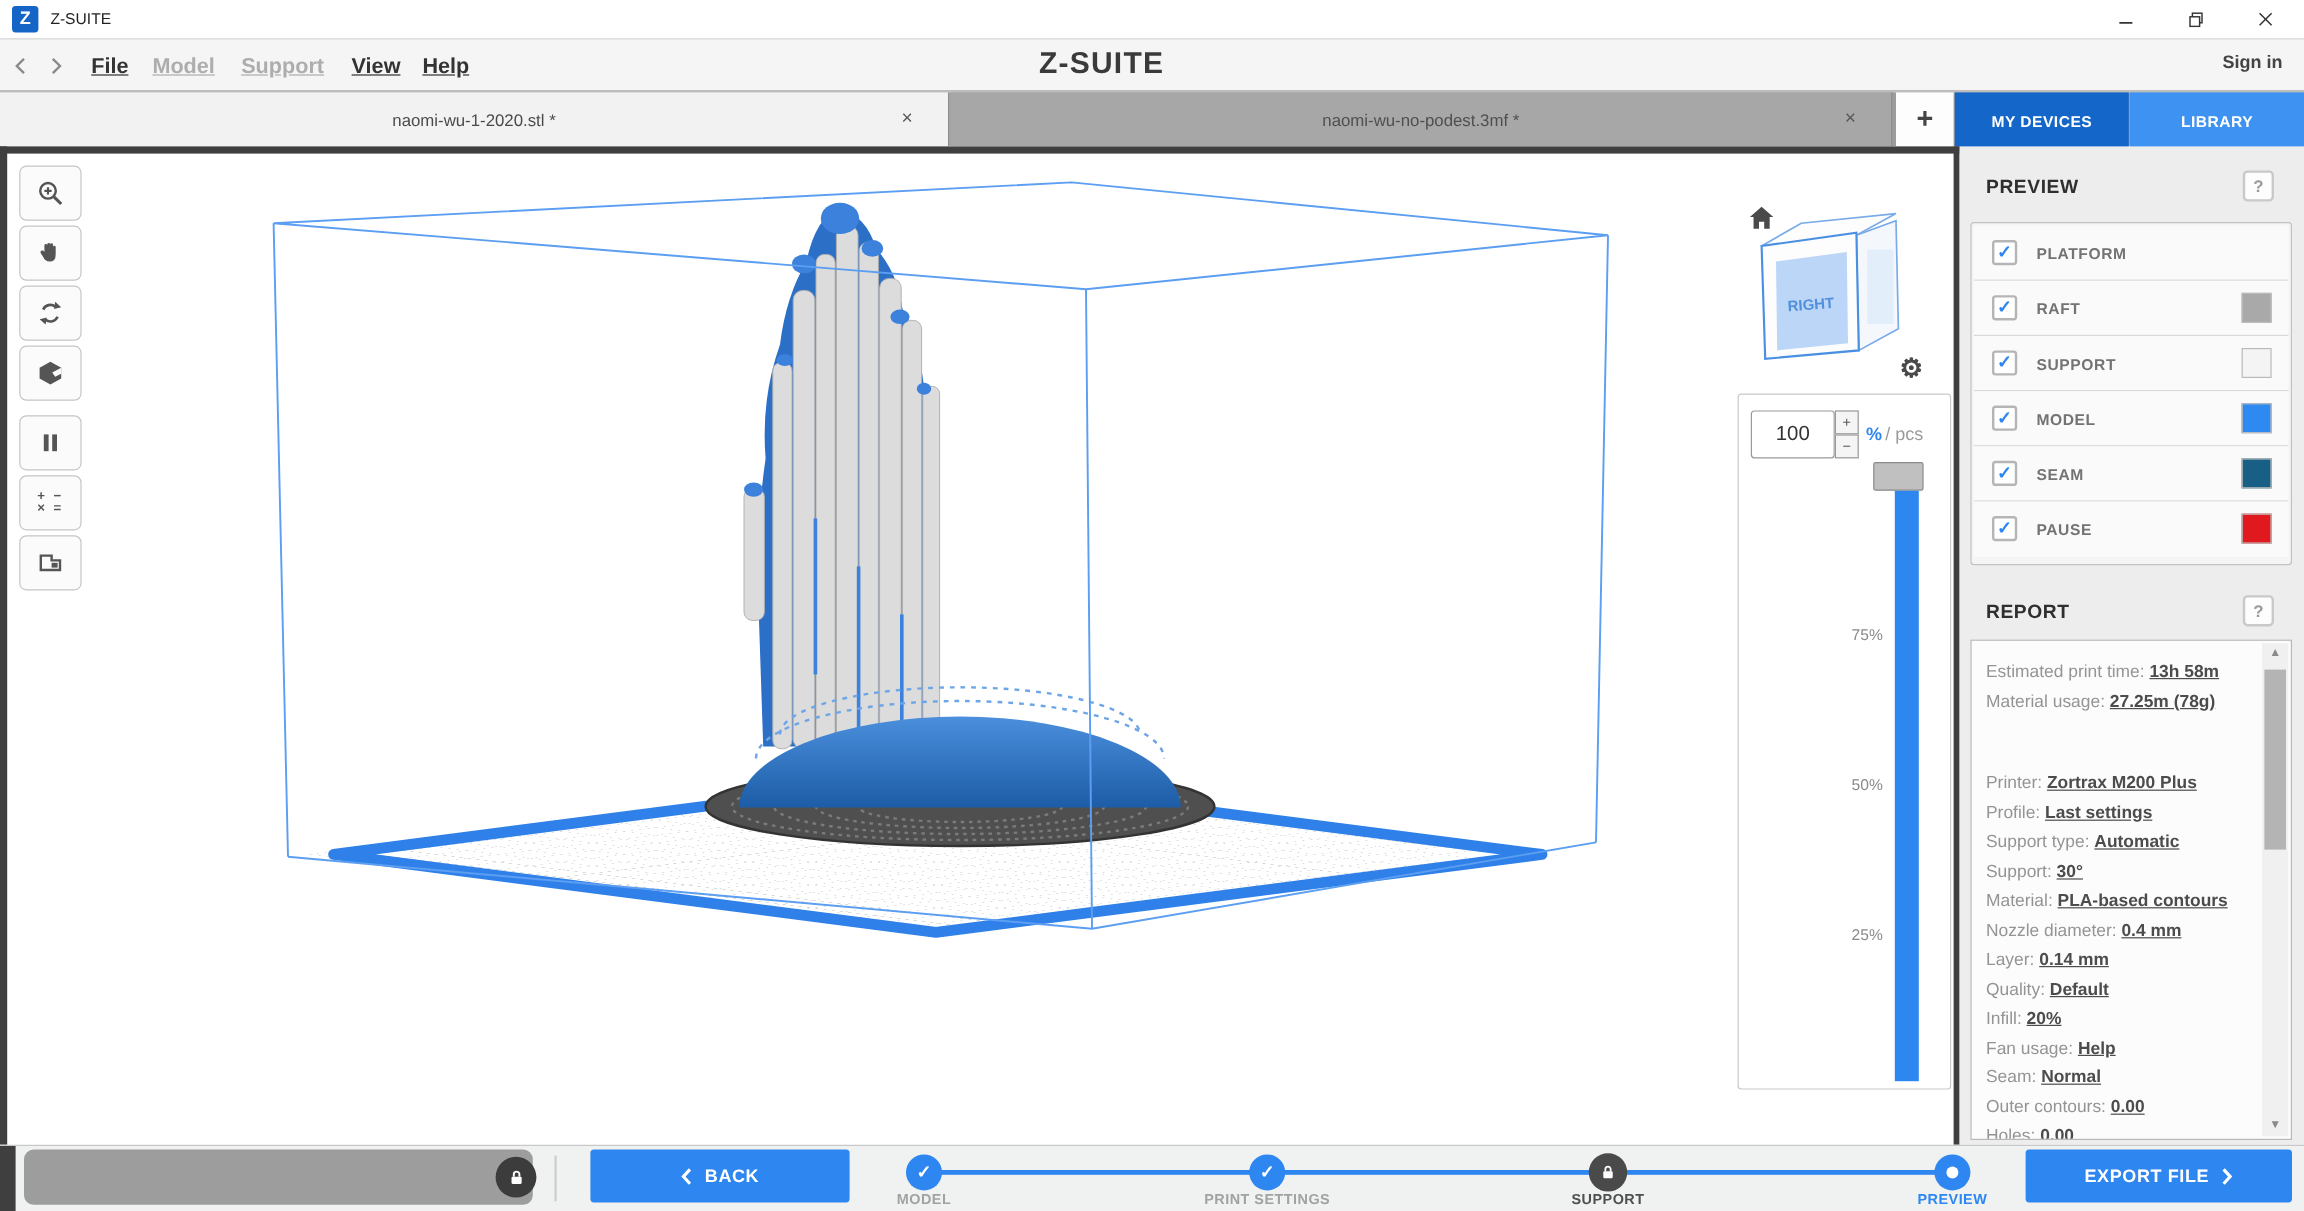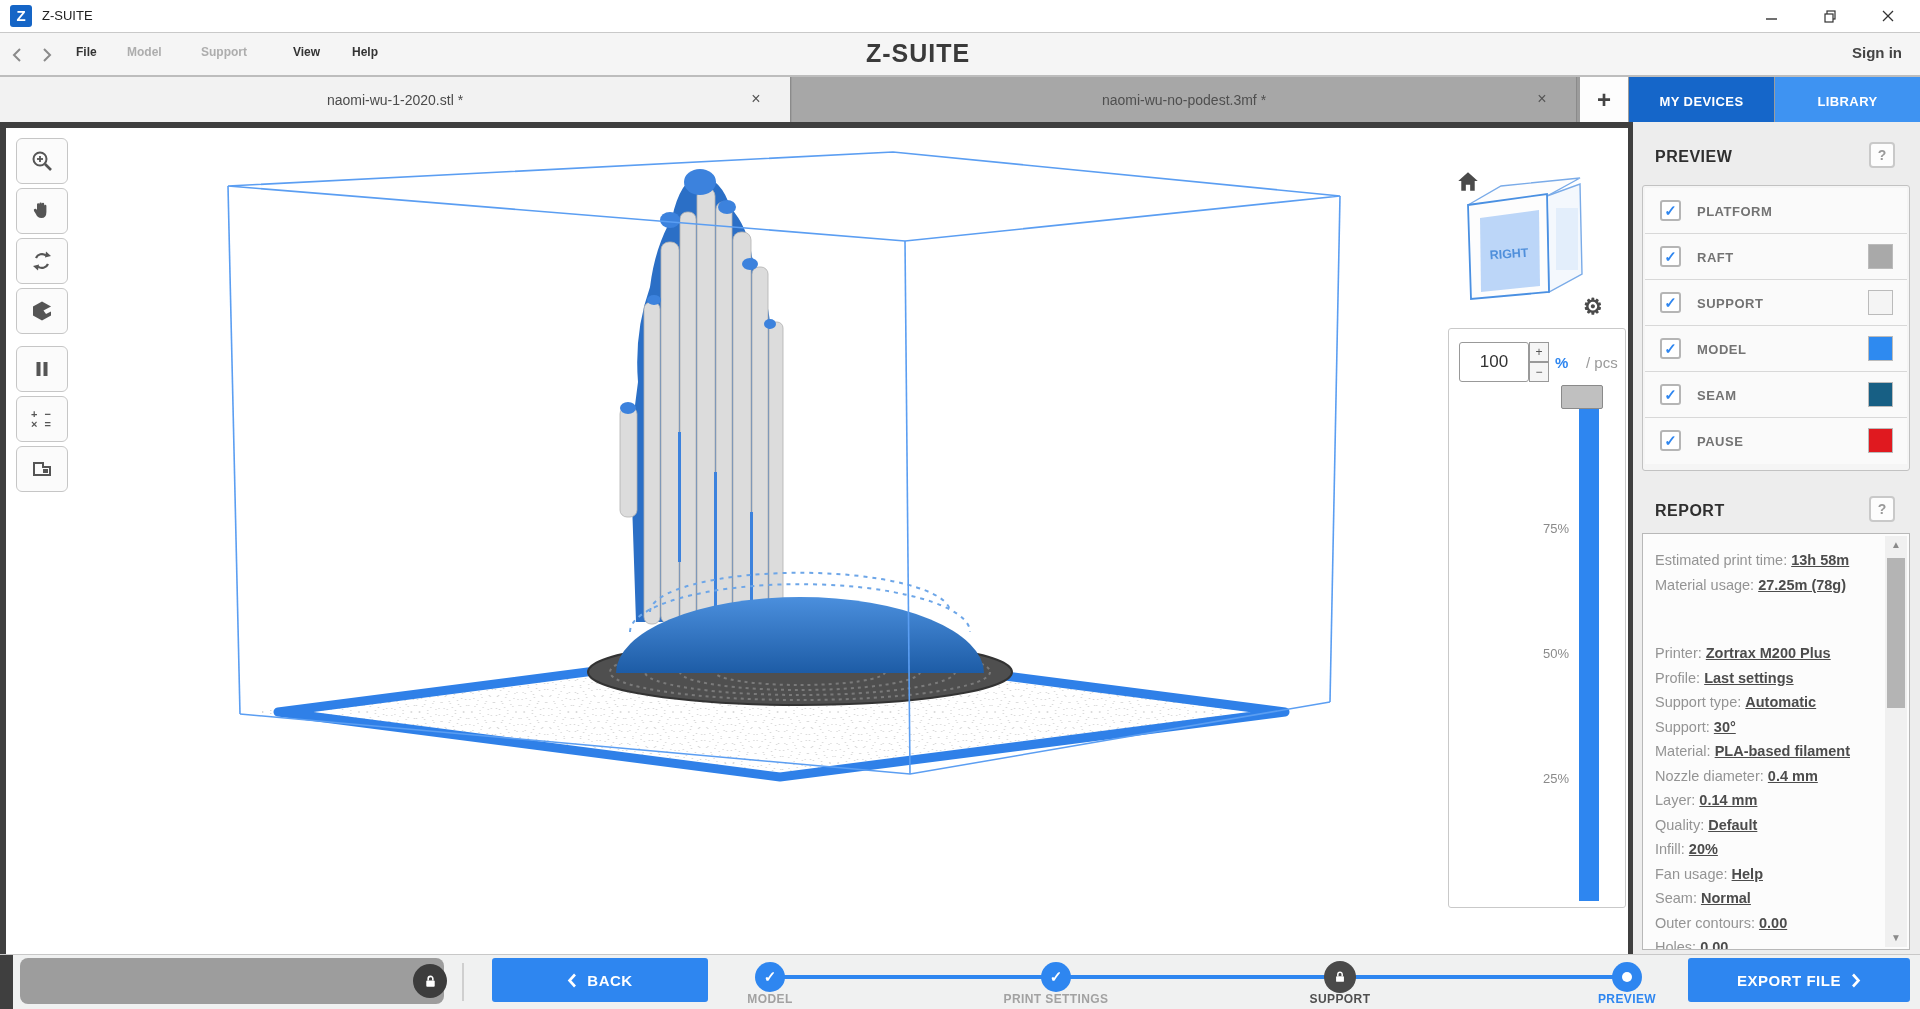--- a/index.html
+++ b/index.html
@@ -10,21 +10,21 @@
   #titlebar { position:absolute; left:0; top:0; width:1920px; height:33px; background:#fff;
               border-bottom:1px solid #c9c9c9; }
   #app-logo { position:absolute; left:10px; top:5px; width:22px; height:22px; background:#1565c6;
               border-radius:3px; color:#fff; font-weight:bold; font-size:15px; text-align:center; line-height:22px; }
   #app-title { position:absolute; left:42px; top:8px; font-size:13px; color:#222; }
   .winbtn { position:absolute; top:0; width:56px; height:32px; display:flex; align-items:center; justify-content:center; color:#333; }
 
   
   #menubar { position:absolute; left:0; top:33px; width:1920px; height:44px; background:#f5f5f5;
              border-bottom:2px solid #bdbdbd; }
-  .menuitem { position:absolute; top:12px; font-size:12px; font-weight:bold; color:#333; }
+  .menuitem { position:absolute; top:12px; font-size:18px; font-weight:bold; color:#333;text-decoration:underline; }
   .menuitem.disabled { color:#adadad; }
   #menu-logo { position:absolute; left:858px; top:6px; width:120px; text-align:center; font-size:25px;
                font-weight:800; color:#3a3a3a; letter-spacing:1px; }
   #sign-in { position:absolute; right:18px; top:11px; font-size:15px; font-weight:bold; color:#444; }
 
   
   #tabbar { position:absolute; left:0; top:77px; width:1920px; height:45px; background:#9c9c9c; }
   .tab { position:absolute; top:0; height:45px; display:flex; align-items:center; justify-content:center;
          font-size:14px; }
   #tab1 { left:0; width:791px; background:#f2f2f2; color:#4b4b4b; border-right:1px solid #8b8b8b; }
@@ -53,21 +53,21 @@
   .mathicon { font-size:11px; font-weight:bold; color:#555; line-height:10px; text-align:center; letter-spacing:2px; }
 
   
   #slider-panel { position:absolute; left:1442px; top:200px; width:178px; height:580px; background:#fff;
                   border:1px solid #c9c9c9; border-radius:3px; }
   #layer-input { position:absolute; left:10px; top:13px; width:70px; height:40px; border:1px solid #999;
                  border-radius:3px; font-size:17px; color:#333; text-align:center; font-family:"Liberation Sans",sans-serif; background:#fff; }
   .stepbtn { position:absolute; left:80px; width:20px; height:20px; background:#f5f5f5; border:1px solid #999;
              font-size:12px; color:#555; text-align:center; line-height:18px; }
   #pct-label { position:absolute; left:106px; top:25px; font-size:15px; font-weight:bold; color:#2e86f0; }
-  #pcs-label { position:absolute; left:122px; top:25px; font-size:15px; color:#9a9a9a;margin-left:15px; }
+  #pcs-label { position:absolute; left:122px; top:25px; font-size:15px; color:#9a9a9a; }
   #slider-handle { position:absolute; left:112px; top:56px; width:42px; height:24px; background:#c0c0c0;
                    border:1px solid #8a8a8a; border-radius:2px; }
   #slider-track { position:absolute; left:130px; top:80px; width:20px; height:492px; background:#2e86f0; }
   .tick { position:absolute; left:58px; width:62px; text-align:right; font-size:13px; color:#8a8a8a; }
 
   #home-icon { position:absolute; left:1449px; top:42px; }
   #gear-icon { position:absolute; left:1577px; top:166px; font-size:22px; color:#4a4a4a; font-weight:bold; }
 
   
   #sidebar { position:absolute; left:1633px; top:122px; width:287px; height:832px; background:#ededed; }
@@ -357,21 +357,21 @@
 
   <div id="report-box">
     <div id="report-content">
       <div class="rl"><span>Estimated print time: </span><b>13h 58m</b></div>
       <div class="rl"><span>Material usage: </span><b>27.25m (78g)</b></div>
       <div class="rl gap"><span></span><b></b></div>
       <div class="rl"><span>Printer: </span><b>Zortrax M200 Plus</b></div>
       <div class="rl"><span>Profile: </span><b>Last settings</b></div>
       <div class="rl"><span>Support type: </span><b>Automatic</b></div>
       <div class="rl"><span>Support: </span><b>30°</b></div>
-      <div class="rl"><span>Material: </span><b>PLA-based filament</b></div>
+      <div class="rl"><span>Material: </span><b>PLA-based contours</b></div>
       <div class="rl"><span>Nozzle diameter: </span><b>0.4 mm</b></div>
       <div class="rl"><span>Layer: </span><b>0.14 mm</b></div>
       <div class="rl"><span>Quality: </span><b>Default</b></div>
       <div class="rl"><span>Infill: </span><b>20%</b></div>
       <div class="rl"><span>Fan usage: </span><b>Help</b></div>
       <div class="rl"><span>Seam: </span><b>Normal</b></div>
       <div class="rl"><span>Outer contours: </span><b>0.00</b></div>
       <div class="rl"><span>Holes: </span><b>0.00</b></div>
     </div>
     <div id="report-scroll">

